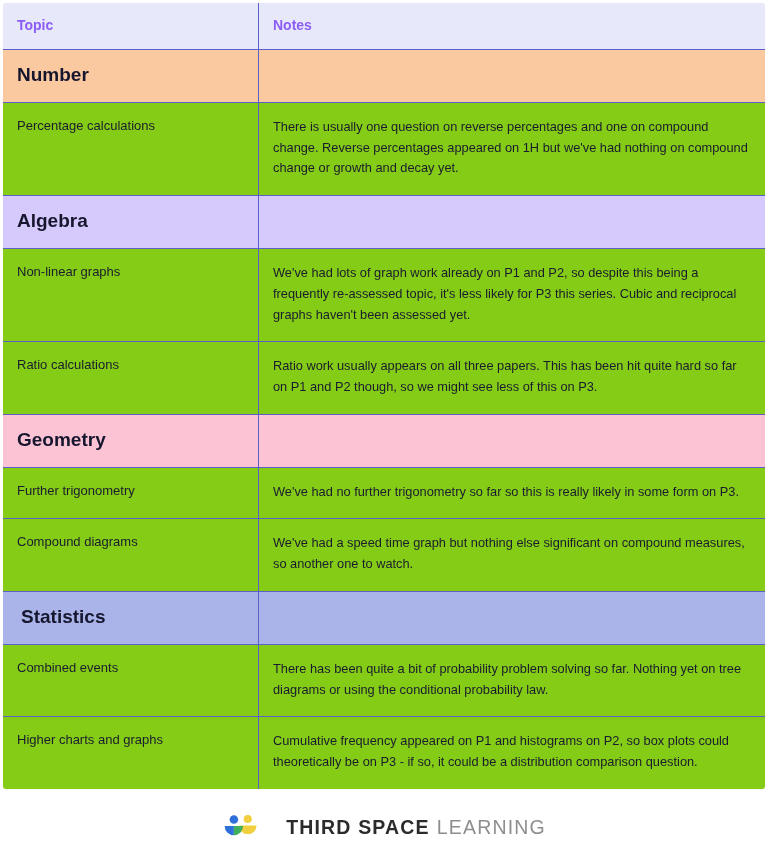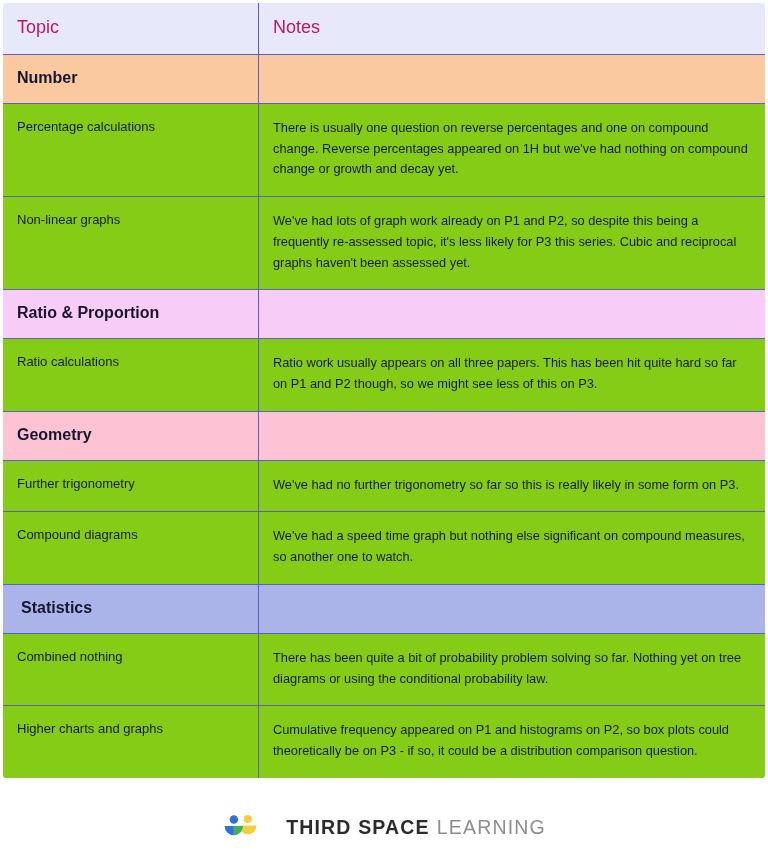--- a/index.html
+++ b/index.html
@@ -44,31 +44,31 @@
     vertical-align: top;
     box-sizing: border-box;
   }
 
   col.col-topic { width: 256px; }
   col.col-notes { width: 507px; }
 
   
   thead th {
     background: #e7e9fa;
-    font-size: 18px;
-    font-weight: normal;
-    color: #be185d;
+    font-size: 14px;
+    font-weight: bold;
+    color: #8b5cf6;
     text-align: left;
     padding: 14px 14px 16px 14px;
     height: 46px;
   }
 
   
   tr.category td {
-    font-size: 16px;
+    font-size: 19px;
     font-weight: bold;
     color: #16162e;
     padding: 14px 14px 16px 14px;
     height: 45px;
   }
   tr.category td.indented {
     padding-left: 18px;
   }
 
   tr.cat-number td      { background: #fbc9a0; }
@@ -164,29 +164,29 @@
 
         <tr class="category cat-number">
           <td>Number</td>
           <td></td>
         </tr>
         <tr class="topic">
           <td class="topic-cell">Percentage calculations</td>
           <td class="notes-cell">There is usually one question on reverse percentages and one on compound change. Reverse percentages appeared on 1H but we've had nothing on compound change or growth and decay yet.</td>
         </tr>
 
+        <tr class="category cat-algebra">
+          <td>Algebra</td>
+          <td></td>
+        </tr>
         <tr class="topic">
           <td class="topic-cell">Non-linear graphs</td>
           <td class="notes-cell">We've had lots of graph work already on P1 and P2, so despite this being a frequently re-assessed topic, it's less likely for P3 this series. Cubic and reciprocal graphs haven't been assessed yet.</td>
         </tr>
 
-        <tr class="category cat-ratio">
-          <td>Ratio &amp; Proportion</td>
-          <td></td>
-        </tr>
         <tr class="topic">
           <td class="topic-cell">Ratio calculations</td>
           <td class="notes-cell">Ratio work usually appears on all three papers. This has been hit quite hard so far on P1 and P2 though, so we might see less of this on P3.</td>
         </tr>
 
         <tr class="category cat-geometry">
           <td>Geometry</td>
           <td></td>
         </tr>
         <tr class="topic">
@@ -196,21 +196,21 @@
         <tr class="topic">
           <td class="topic-cell">Compound diagrams</td>
           <td class="notes-cell">We've had a speed time graph but nothing else significant on compound measures, so another one to watch.</td>
         </tr>
 
         <tr class="category cat-statistics">
           <td class="indented">Statistics</td>
           <td></td>
         </tr>
         <tr class="topic">
-          <td class="topic-cell">Combined nothing</td>
+          <td class="topic-cell">Combined events</td>
           <td class="notes-cell">There has been quite a bit of probability problem solving so far. Nothing yet on tree diagrams or using the conditional probability law.</td>
         </tr>
         <tr class="topic">
           <td class="topic-cell">Higher charts and graphs</td>
           <td class="notes-cell">Cumulative frequency appeared on P1 and histograms on P2, so box plots could theoretically be on P3 - if so, it could be a distribution comparison question.</td>
         </tr>
 
       </tbody>
     </table>
   </div>

